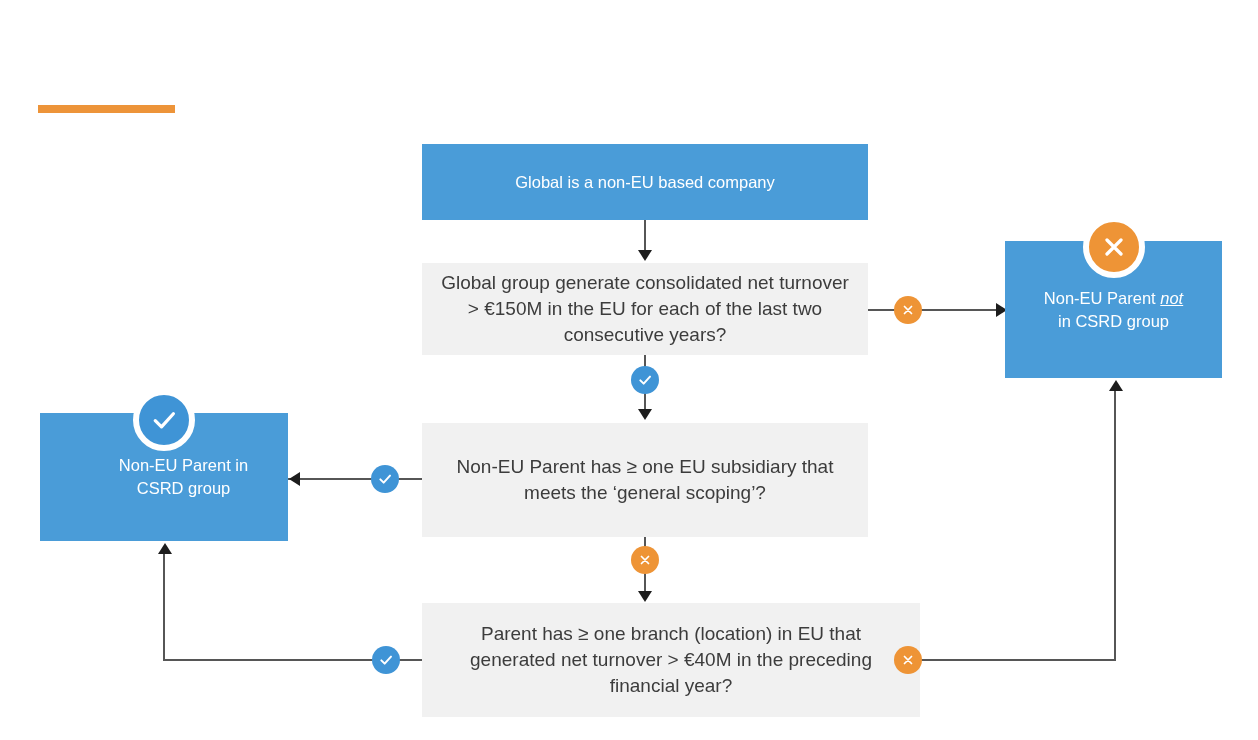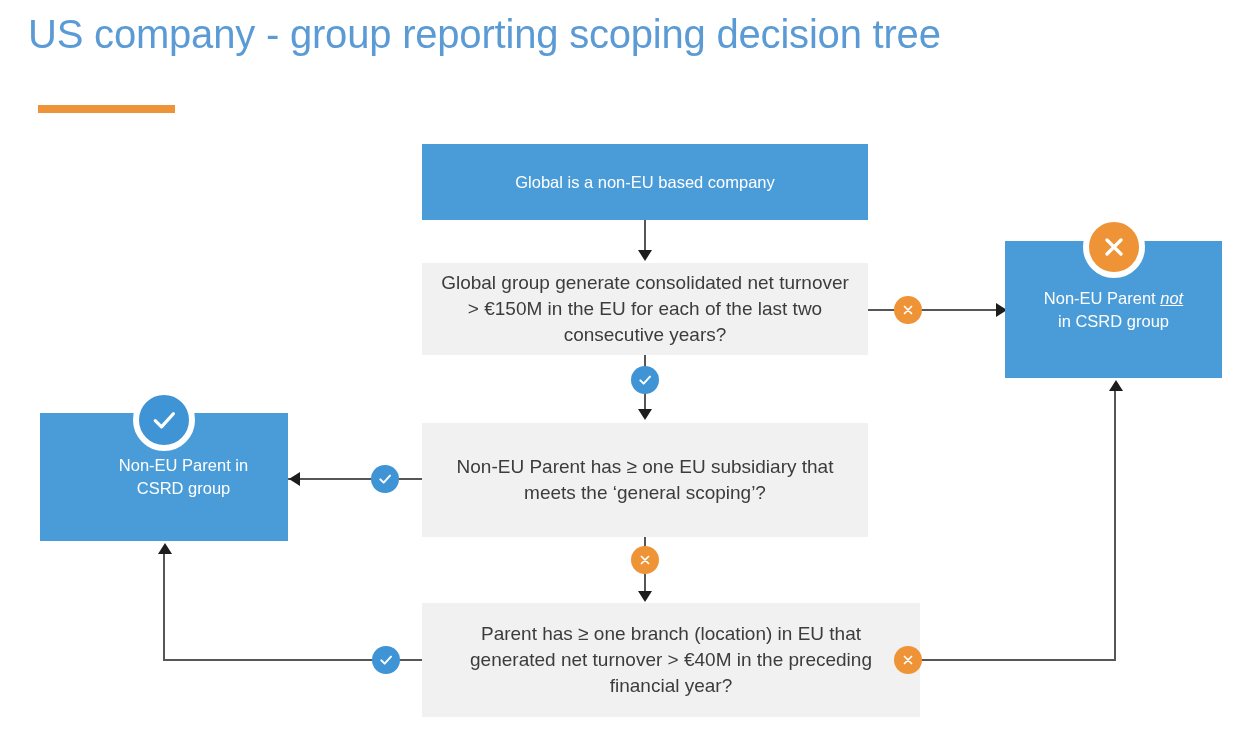--- a/index.html
+++ b/index.html
@@ -131,21 +131,20 @@
   }
   .medallion-yes { background: #3f94d6; }
   .medallion-no  { background: #ee9436; }
   .medallion svg { display: block; }
 </style>
 </head>
 <body>
 
 <div id="canvas">
 
-  <div class="page-title">US company - group reporting scoping decision tree</div>
   <div class="title-rule"></div>
 
   <div class="line line-v" style="left:644px; top:220px; height:33px;"></div>
   <div class="arrowhead arrow-down" style="left:638px; top:250px;"></div>
 
   <div class="line line-h" style="left:868px; top:309px; width:137px;"></div>
   <div class="arrowhead arrow-right" style="left:996px; top:303px;"></div>
 
   <div class="line line-v" style="left:644px; top:355px; height:58px;"></div>
   <div class="arrowhead arrow-down" style="left:638px; top:409px;"></div>

